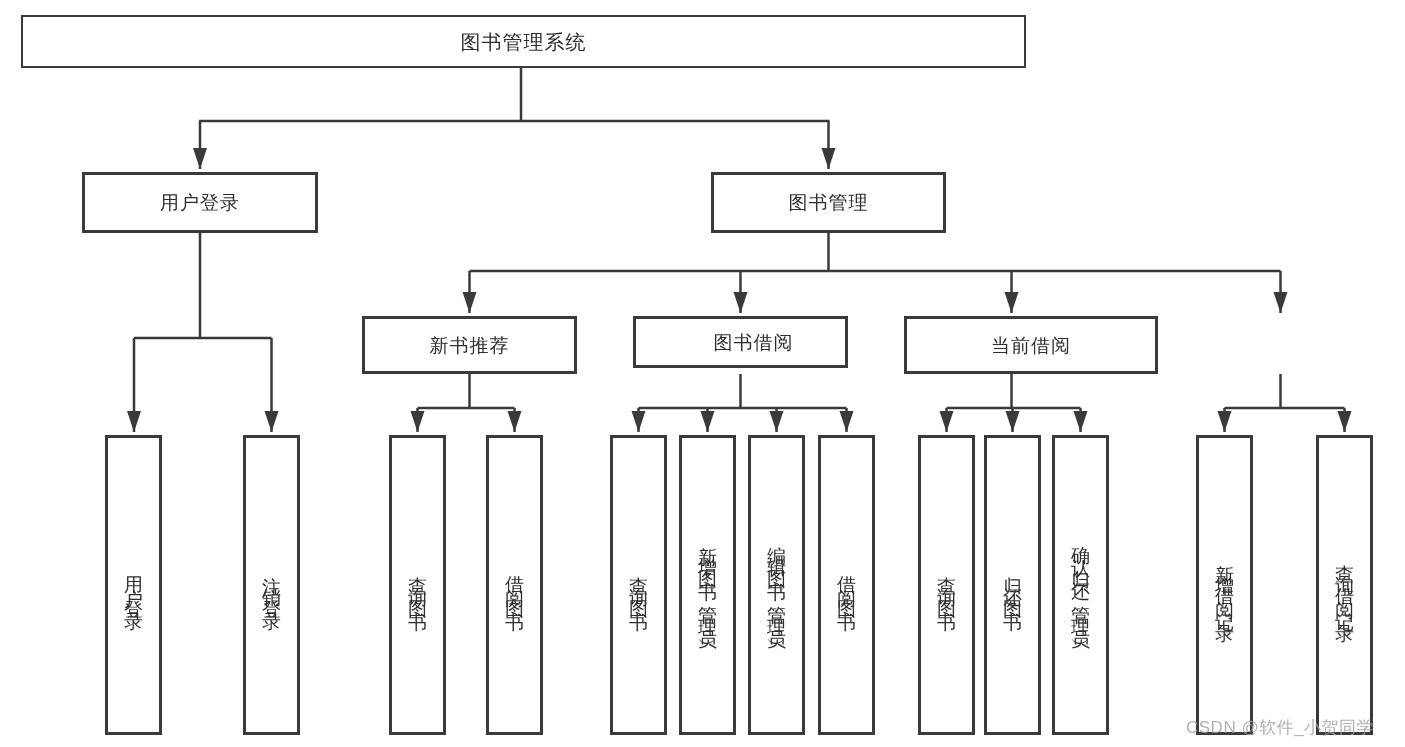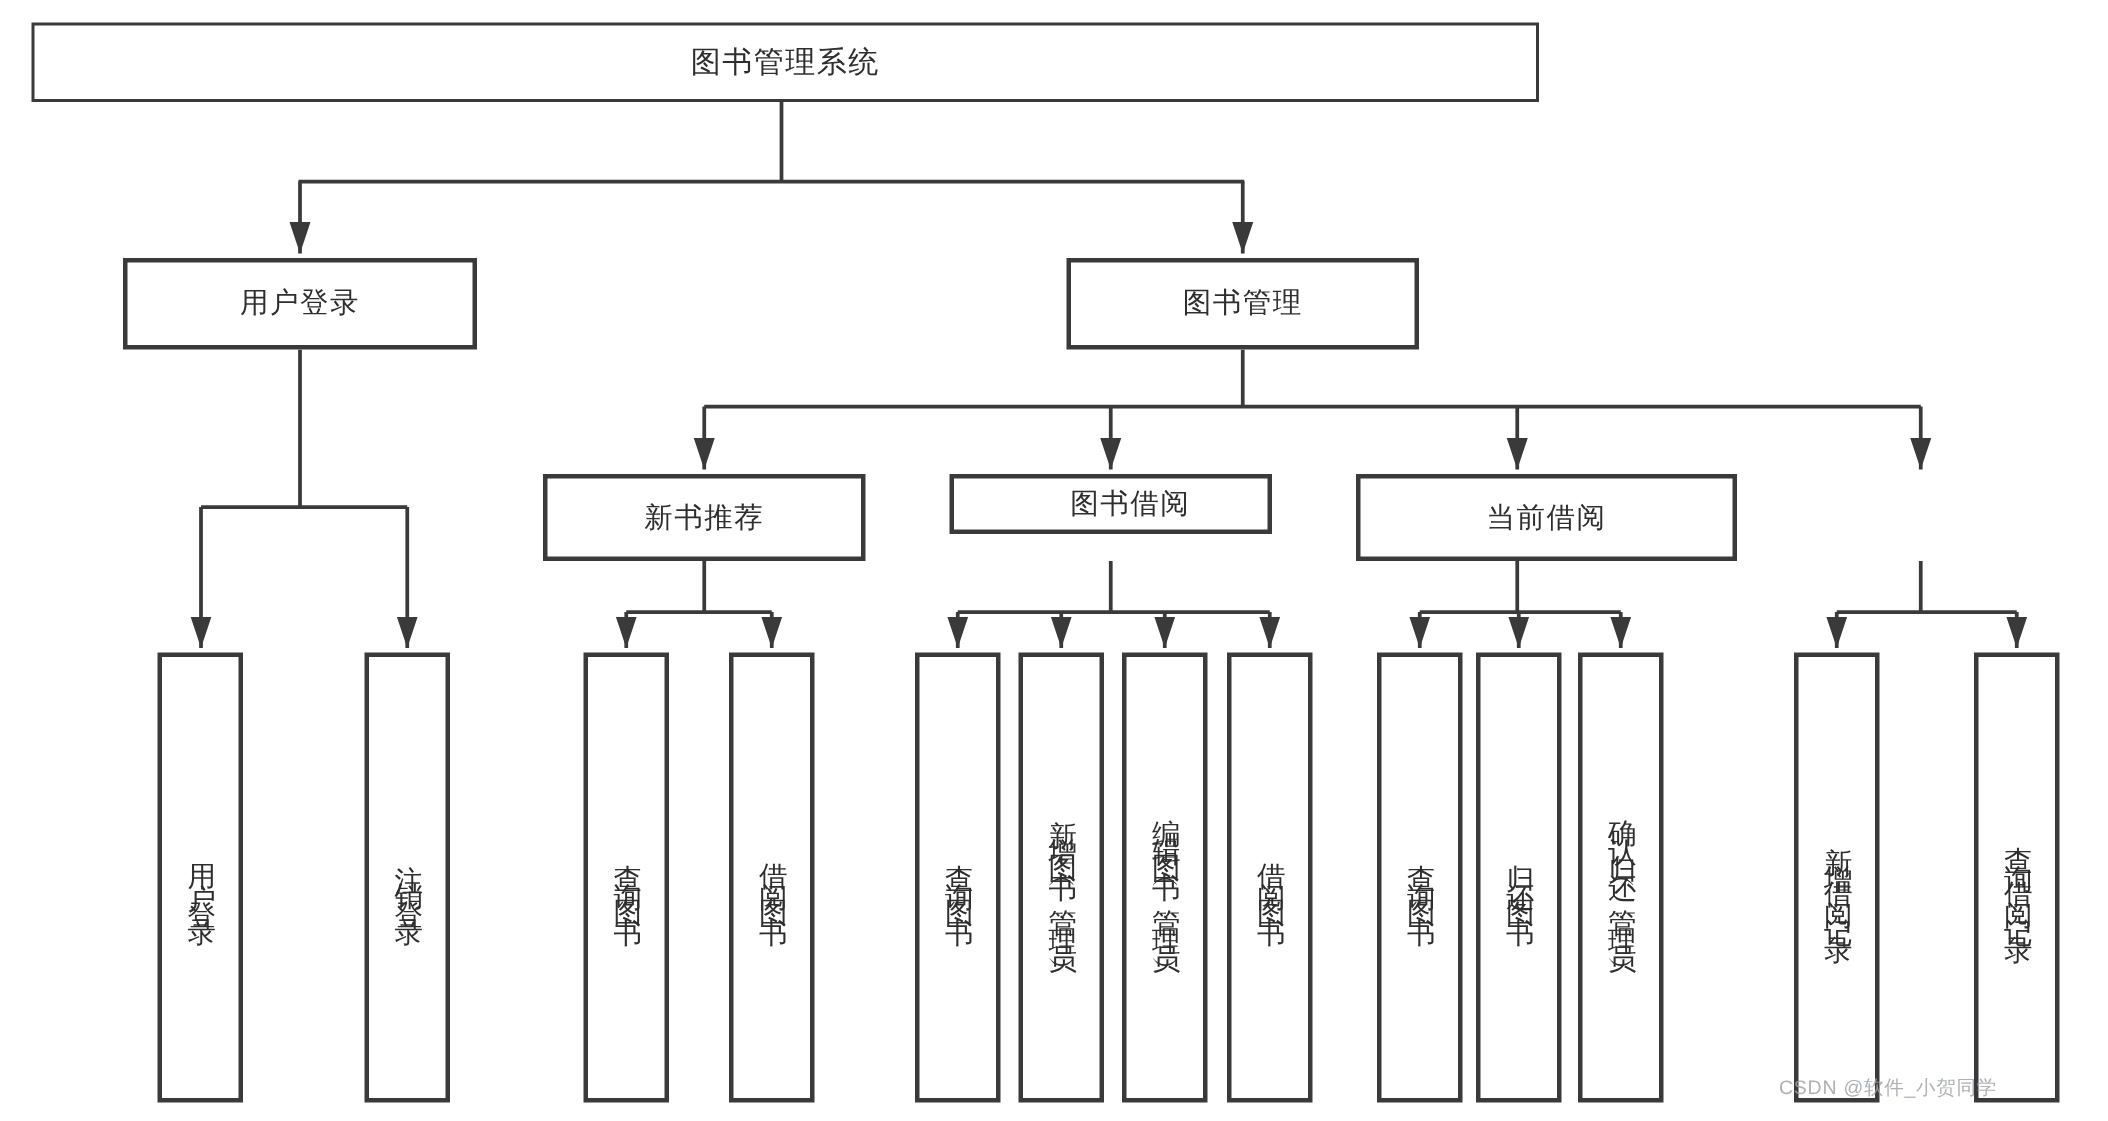--- a/index.html
+++ b/index.html
@@ -36,21 +36,21 @@
     writing-mode:vertical-rl;
     text-orientation:mixed;
     font-size:19px;
     line-height:1.05;
     letter-spacing:12px;
     white-space:nowrap;
   }
   .watermark{
     position:absolute;
     left:1186px;top:716px;
-    font-size:13px;
+    font-size:17px;
     color:rgba(158,163,168,0.85);
     letter-spacing:0.5px;
     white-space:nowrap;
     z-index:5;
   }
 </style>
 </head>
 <body>
 
 <div class="stage">
@@ -112,21 +112,21 @@
   <div class="node" style="left:82px;top:172px;width:236px;height:61px;">
     <span class="hlabel">用户登录</span>
   </div>
   <div class="node" style="left:711px;top:172px;width:235px;height:61px;">
     <span class="hlabel">图书管理</span>
   </div>
 
   <div class="node" style="left:362px;top:316px;width:215px;height:58px;">
     <span class="hlabel">新书推荐</span>
   </div>
-  <div class="node" style="left:633px;top:316px;width:215px;height:40px;padding-left:26px;">
+  <div class="node" style="left:633px;top:316px;width:215px;height:52px;padding-left:26px;">
     <span class="hlabel">图书借阅</span>
   </div>
   <div class="node" style="left:904px;top:316px;width:254px;height:58px;">
     <span class="hlabel">当前借阅</span>
   </div>
 
   <div class="node leaf" style="left:105px;">
     <span class="vlabel">用户登录</span>
   </div>
   <div class="node leaf" style="left:243px;">

